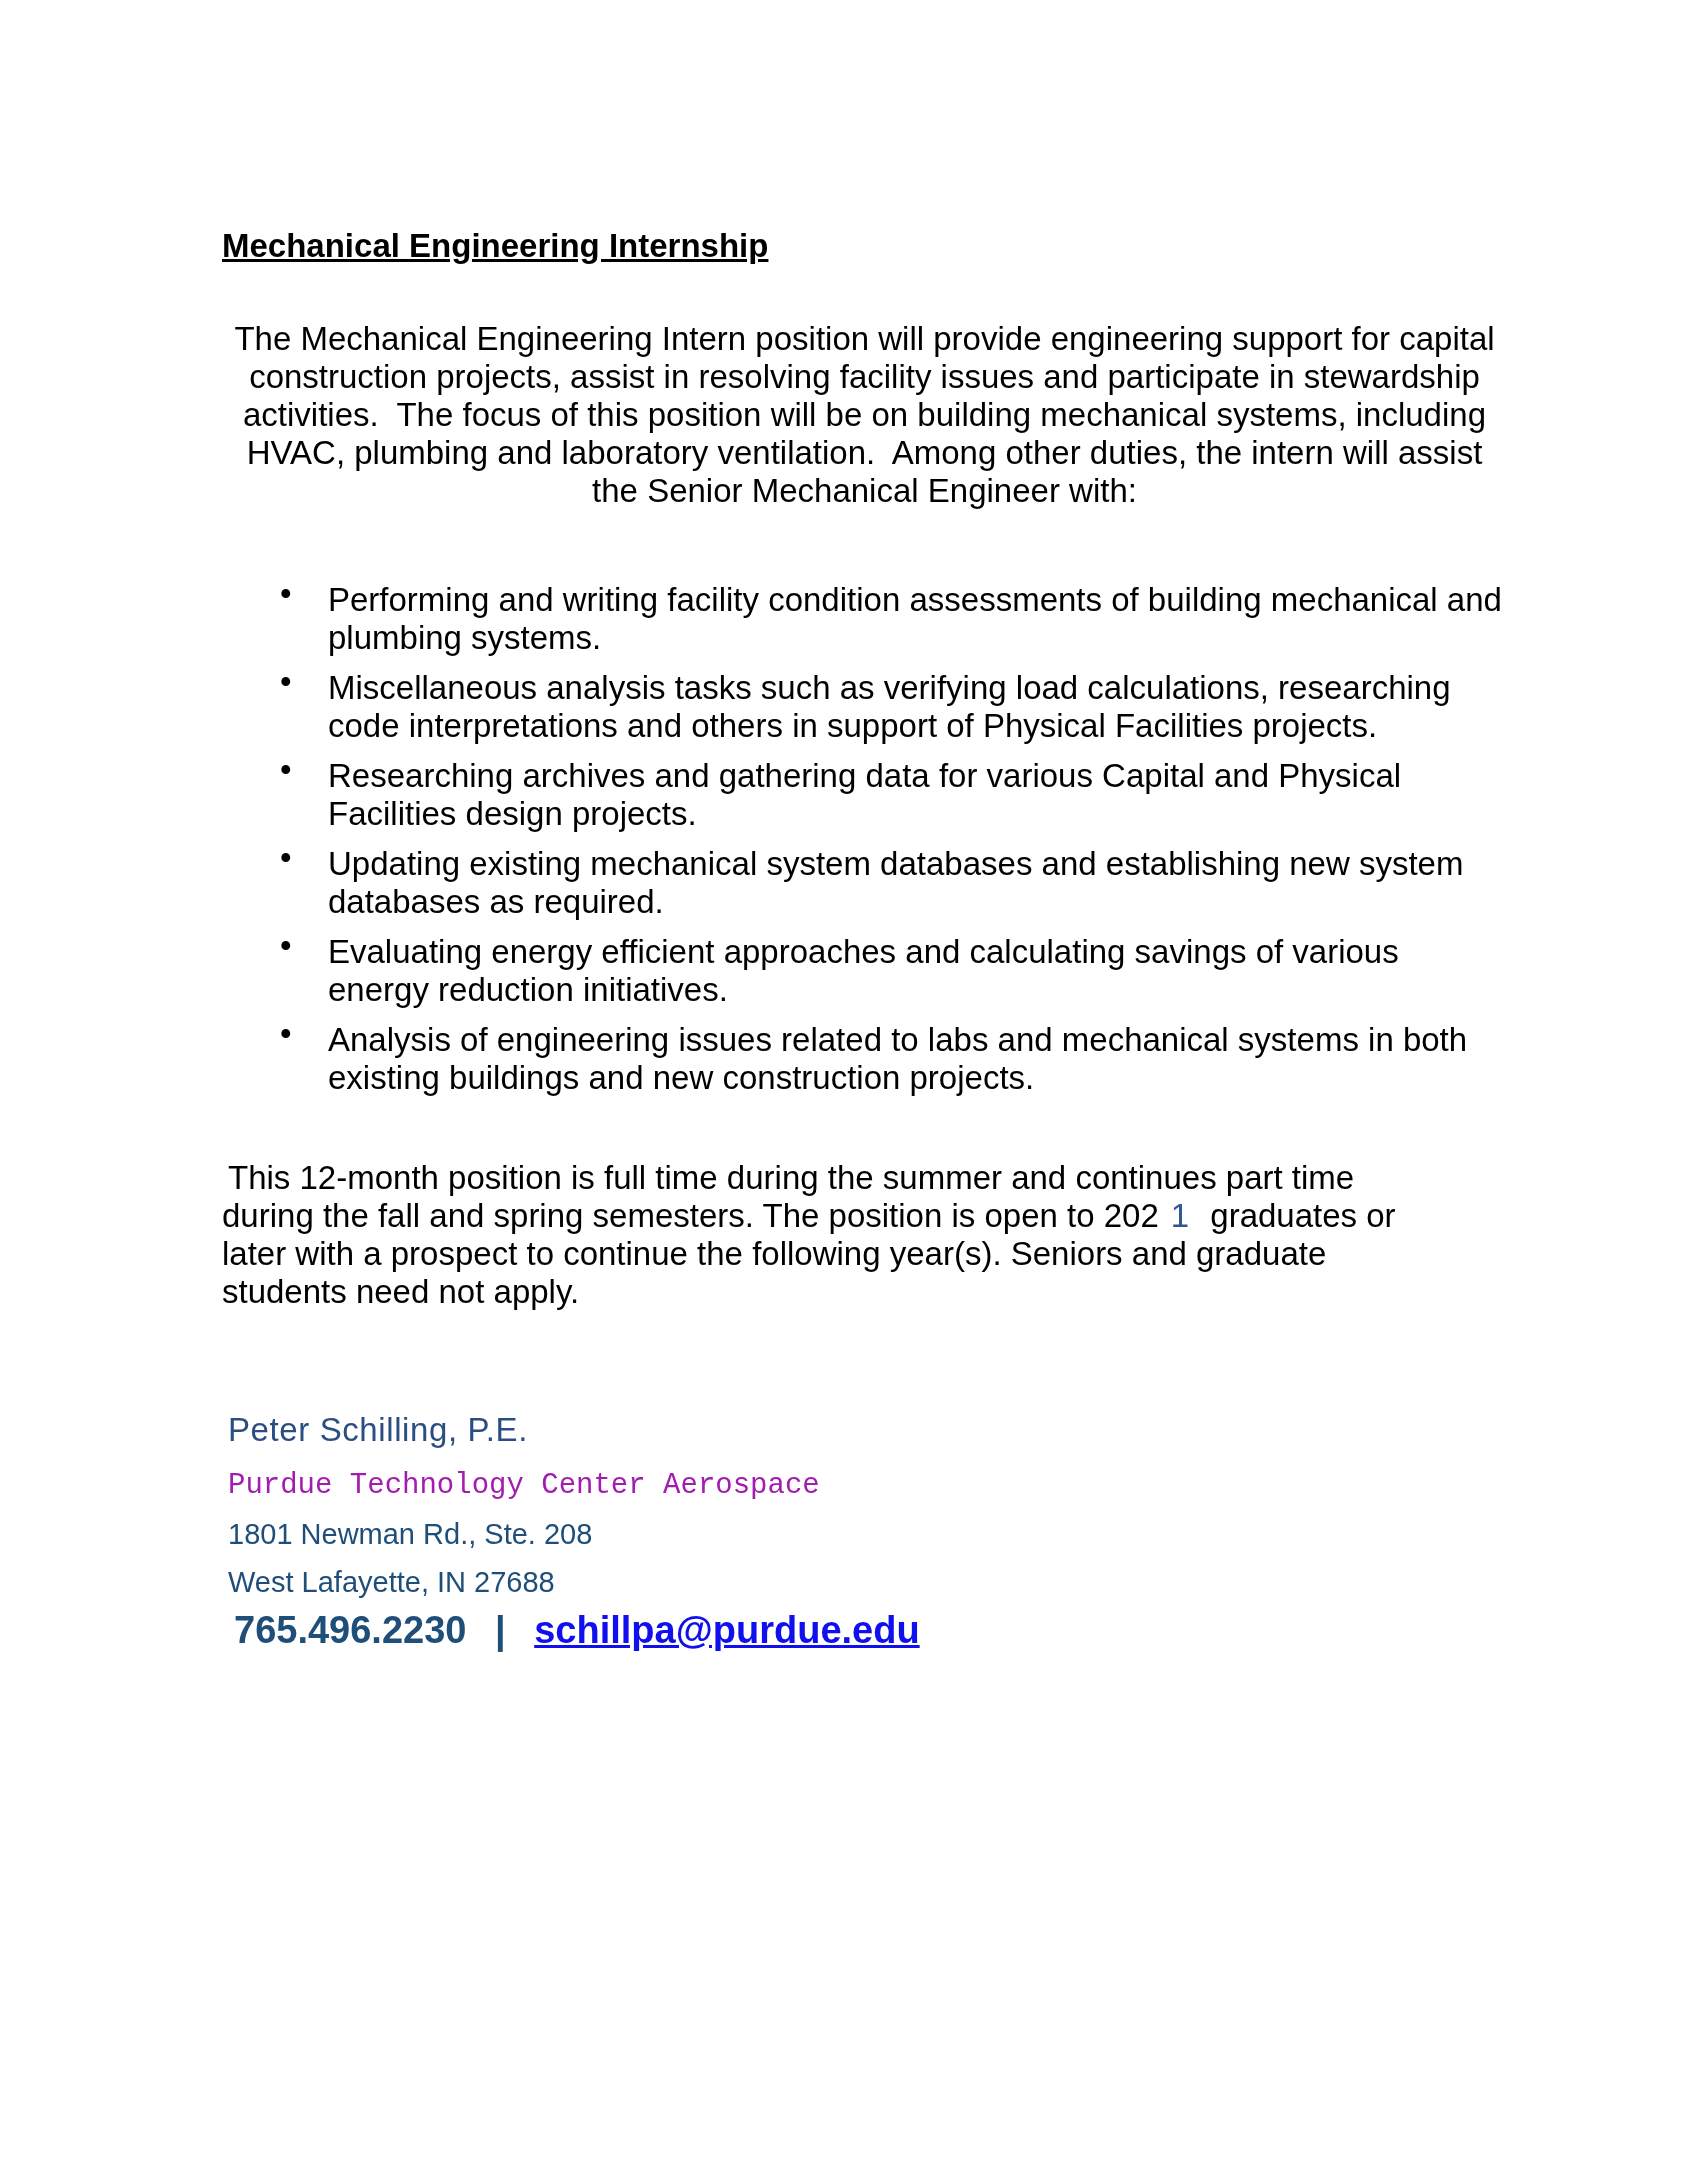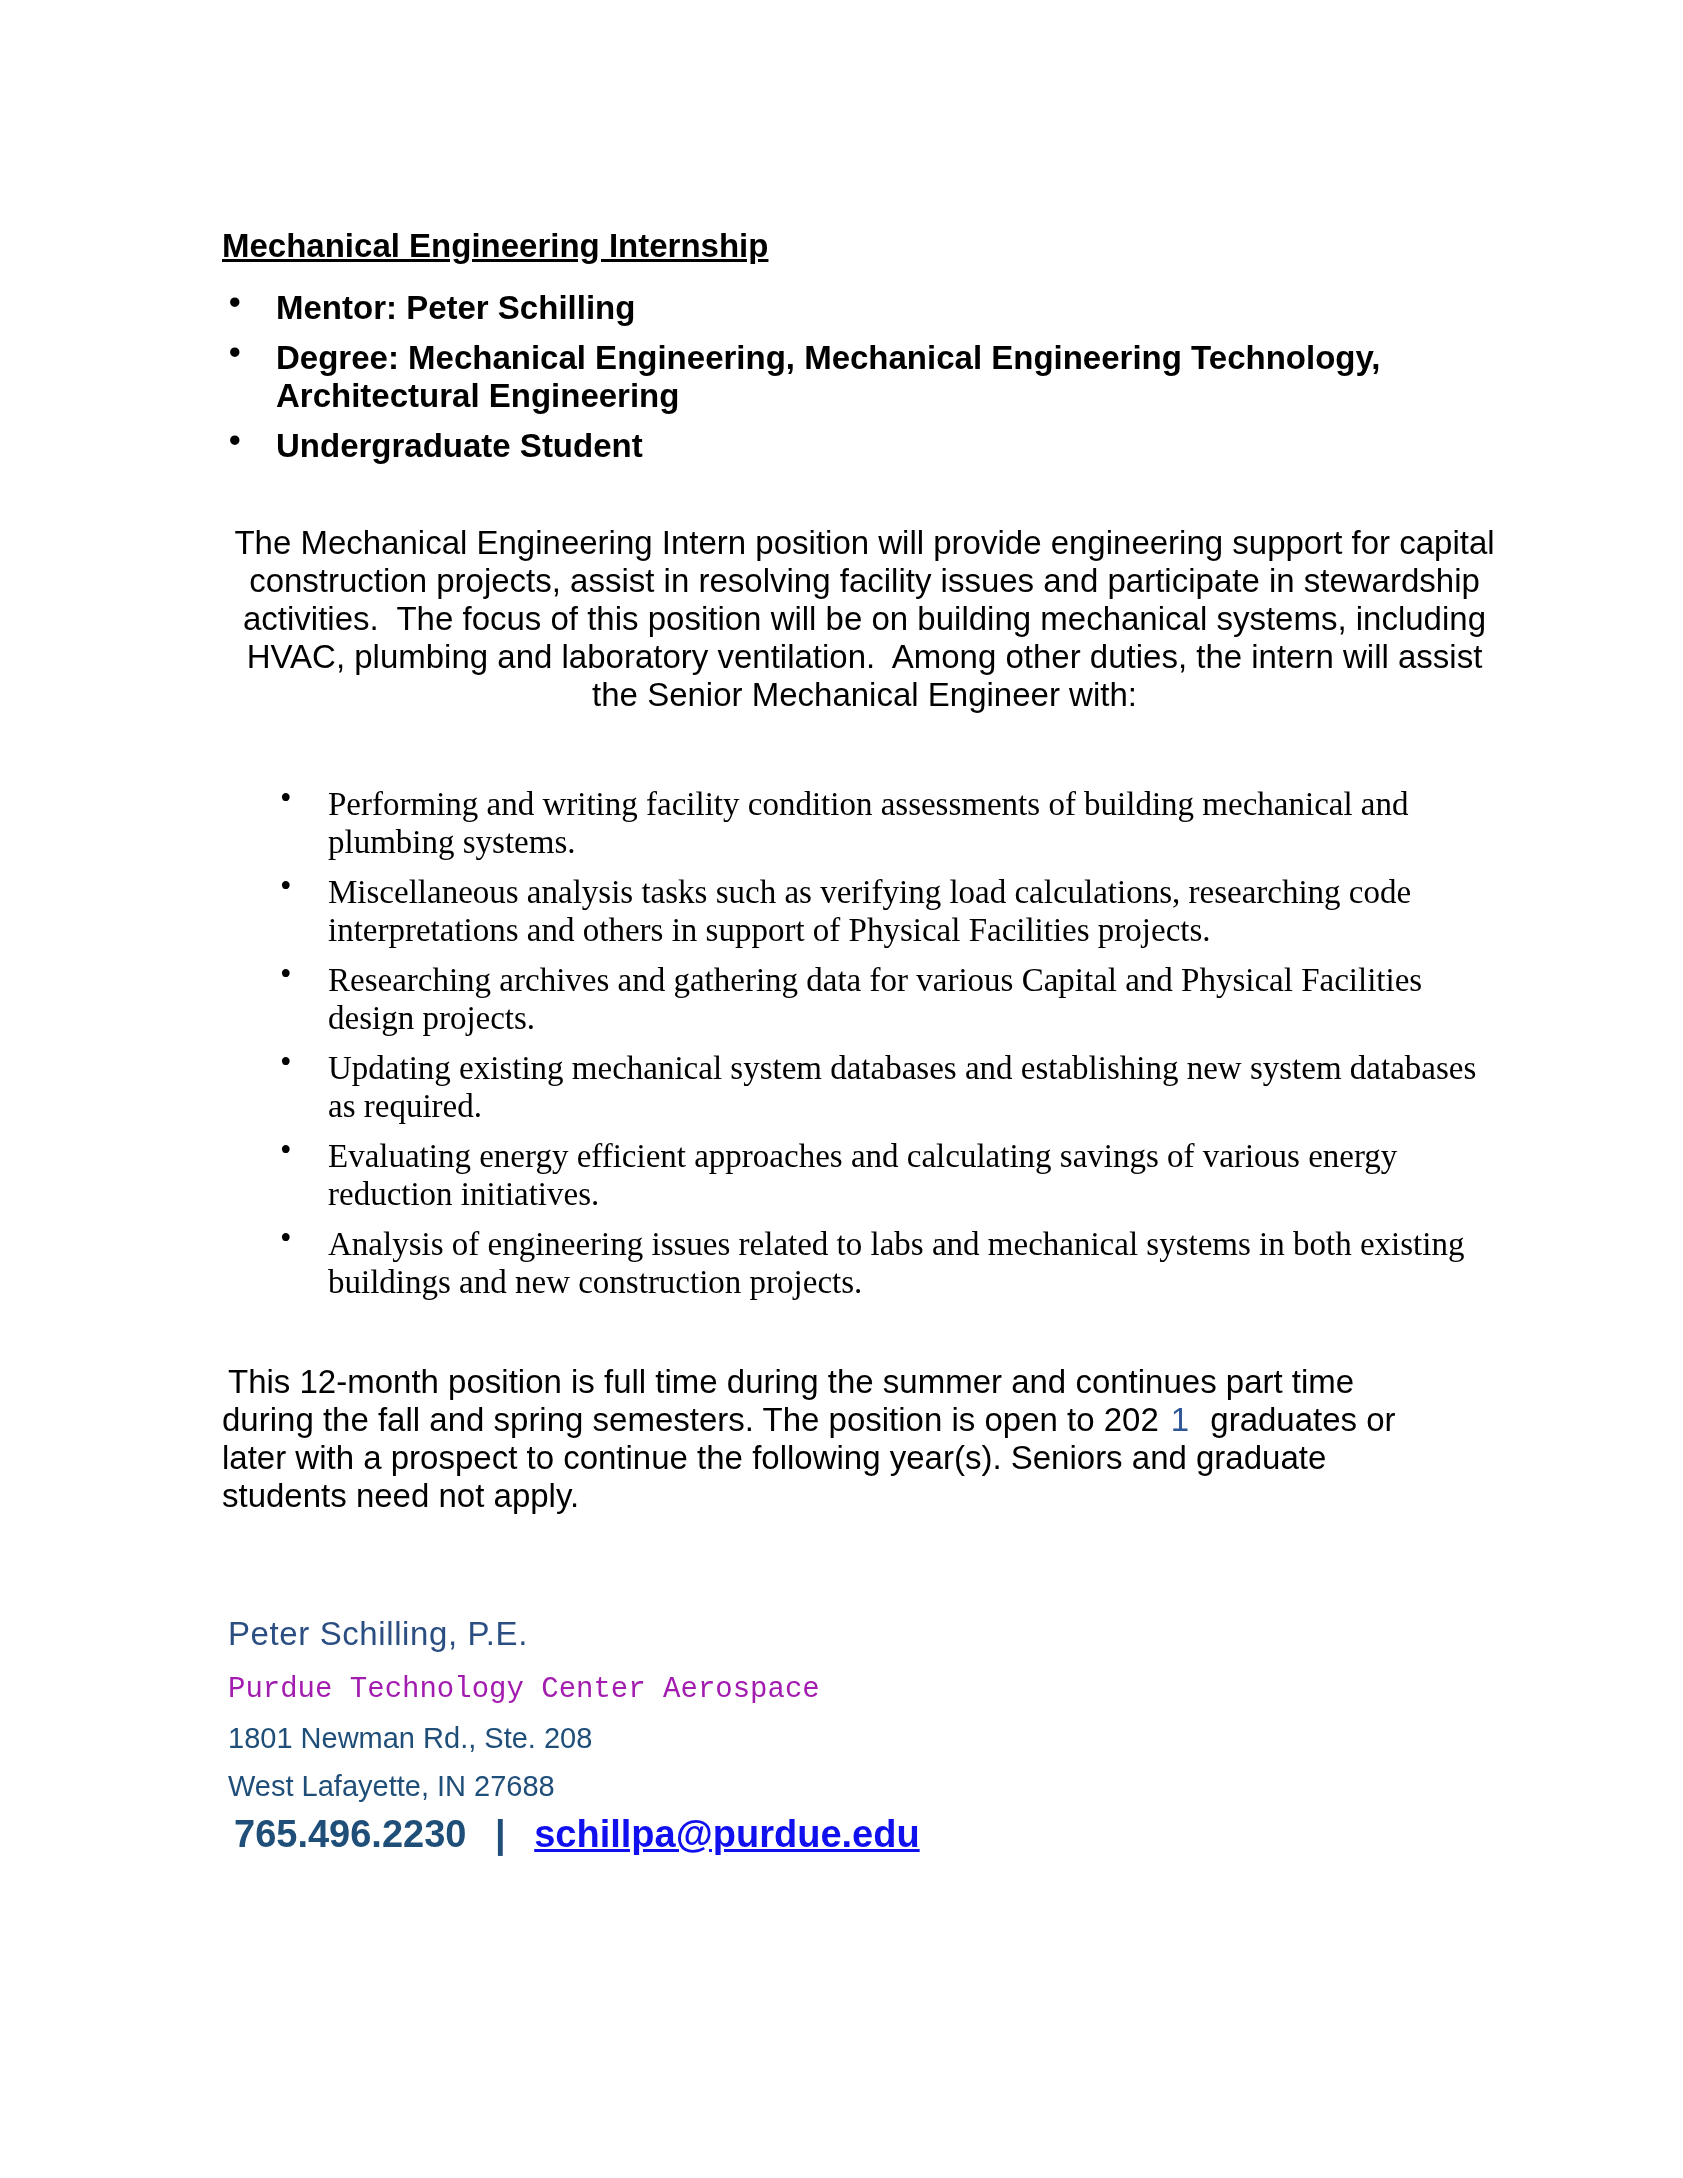--- a/index.html
+++ b/index.html
@@ -39,21 +39,21 @@
     position: absolute;
     left: 7px;
     top: 0;
   }
   .para {
     font-size: 33px;
     line-height: 38px;
     white-space: pre-wrap;
   }
   .intro { margin-top: 41px; width: 1297px; text-align: center; }
-  .duties { margin-top: 53px; font-family: Liberation Serif, serif; }
+  .duties { margin-top: 53px; }
   .duty-li {
     position: relative;
     padding-left: 106px;
     font-size: 33px;
     line-height: 38px;
     width: 1287px;
   }
   .duty-li::before {
     content: "\2022";
     position: absolute;
@@ -86,25 +86,20 @@
   }
 </style>
 </head>
 <body>
 
 <div class="page">
   <div class="content">
 
     <div class="doc-title">Mechanical Engineering Internship</div>
 
-    <ul class="plain">
-      <li class="hdr-li">Mentor: Peter Schilling</li>
-      <li class="hdr-li">Degree: Mechanical Engineering, Mechanical Engineering Technology, Architectural Engineering</li>
-      <li class="hdr-li">Undergraduate Student</li>
-    </ul>
 
     <div class="para intro">The Mechanical Engineering Intern position will provide engineering support for capital construction projects, assist in resolving facility issues and participate in stewardship activities.  The focus of this position will be on building mechanical systems, including HVAC, plumbing and laboratory ventilation.  Among other duties, the intern will assist the Senior Mechanical Engineer with:</div>
 
     <ul class="plain duties">
       <li class="duty-li">Performing and writing facility condition assessments of building mechanical and plumbing systems.</li>
       <li class="duty-li">Miscellaneous analysis tasks such as verifying load calculations, researching code interpretations and others in support of Physical Facilities projects.</li>
       <li class="duty-li">Researching archives and gathering data for various Capital and Physical Facilities design projects.</li>
       <li class="duty-li">Updating existing mechanical system databases and establishing new system databases as required.</li>
       <li class="duty-li">Evaluating energy efficient approaches and calculating savings of various energy reduction initiatives.</li>
       <li class="duty-li">Analysis of engineering issues related to labs and mechanical systems in both existing buildings and new construction projects.</li>

